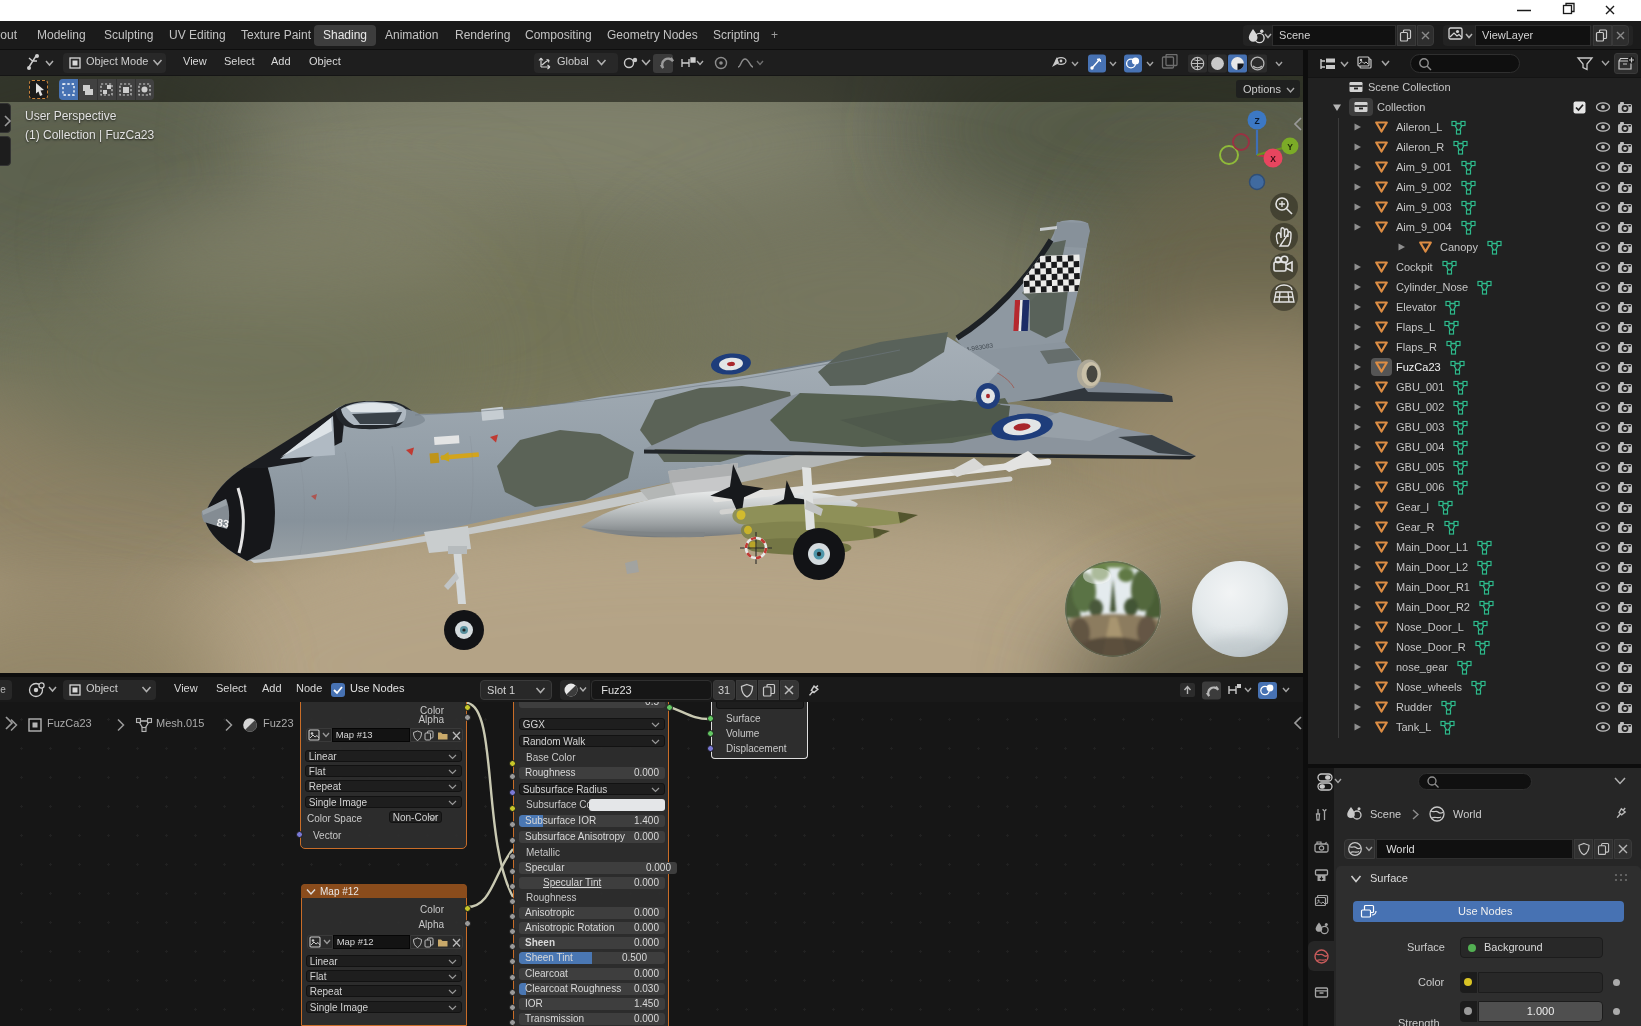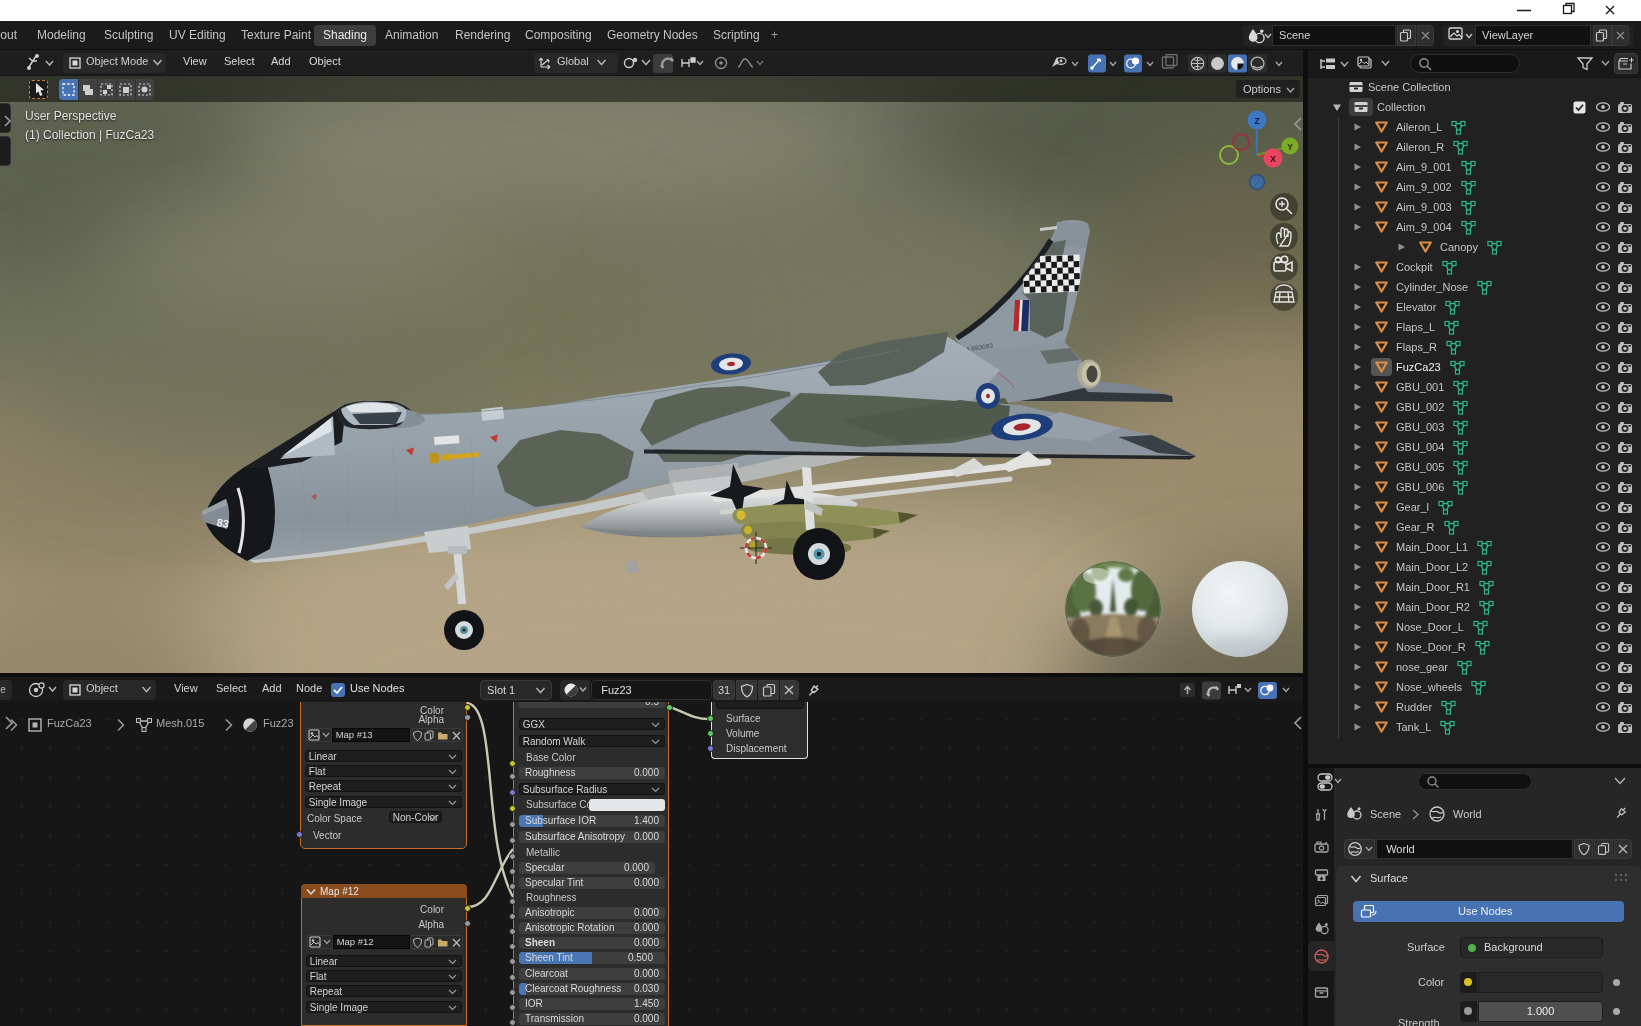--- a/index.html
+++ b/index.html
@@ -791,45 +791,45 @@
 <div class="abs slider" style="left:5px;top:120px;width:146px;height:12px;border-radius:3px;overflow:hidden;font-size:10px;color:#d8d8d8;line-height:12px;">
         <div class="abs" style="left:0;top:0;width:24px;height:12px;background:#4a77b3;border-radius:3px 0 0 3px;"></div>
         <div class="abs" style="left:6px;">Subsurface IOR</div>
         <div class="abs" style="right:6px;">1.400</div>
       </div>
 <div class="abs slider" style="left:5px;top:136px;width:146px;height:12px;border-radius:3px;overflow:hidden;font-size:10px;color:#d8d8d8;line-height:12px;">
         <div class="abs" style="left:6px;">Subsurface Anisotropy</div>
         <div class="abs" style="right:6px;">0.000</div>
       </div>
 <div class="abs" style="left:12px;top:152px;font-size:10px;color:#c8c8c8">Metallic</div>
-<div class="abs slider" style="left:5px;top:167px;width:136px;height:12px;border-radius:3px;overflow:hidden;font-size:10px;color:#d8d8d8;line-height:12px;text-decoration:underline;">
+<div class="abs slider" style="left:5px;top:167px;width:158px;height:12px;border-radius:3px;overflow:hidden;font-size:10px;color:#d8d8d8;line-height:12px;text-decoration:underline;">
         <div class="abs" style="left:6px;">Specular</div>
         <div class="abs" style="right:6px;">0.000</div>
       </div>
 <div class="abs slider" style="left:5px;top:182px;width:146px;height:12px;border-radius:3px;overflow:hidden;font-size:10px;color:#d8d8d8;line-height:12px;">
-        <div class="abs" style="left:6px;">Specular Tint</div>
+        <div class="abs" style="left:24px;text-decoration:underline;">Specular Tint</div>
         <div class="abs" style="right:6px;">0.000</div>
       </div>
 <div class="abs" style="left:12px;top:197px;font-size:10px;color:#c8c8c8">Roughness</div>
 <div class="abs slider" style="left:5px;top:212px;width:146px;height:12px;border-radius:3px;overflow:hidden;font-size:10px;color:#d8d8d8;line-height:12px;">
         <div class="abs" style="left:6px;">Anisotropic</div>
         <div class="abs" style="right:6px;">0.000</div>
       </div>
 <div class="abs slider" style="left:5px;top:227px;width:146px;height:12px;border-radius:3px;overflow:hidden;font-size:10px;color:#d8d8d8;line-height:12px;">
         <div class="abs" style="left:6px;">Anisotropic Rotation</div>
         <div class="abs" style="right:6px;">0.000</div>
       </div>
 <div class="abs slider" style="left:5px;top:242px;width:146px;height:12px;border-radius:3px;overflow:hidden;font-size:10px;color:#d8d8d8;line-height:12px;">
         <div class="abs" style="left:6px;font-weight:bold;">Sheen</div>
         <div class="abs" style="right:6px;">0.000</div>
       </div>
 <div class="abs slider" style="left:5px;top:257px;width:146px;height:12px;border-radius:3px;overflow:hidden;font-size:10px;color:#d8d8d8;line-height:12px;">
         <div class="abs" style="left:0;top:0;width:73px;height:12px;background:#4a77b3;border-radius:3px 0 0 3px;"></div>
         <div class="abs" style="left:6px;">Sheen Tint</div>
-        <div class="abs" style="right:12px;">0.500</div>
+        <div class="abs" style="right:18px;">0.500</div>
       </div>
 <div class="abs slider" style="left:5px;top:273px;width:146px;height:12px;border-radius:3px;overflow:hidden;font-size:10px;color:#d8d8d8;line-height:12px;">
         <div class="abs" style="left:6px;">Clearcoat</div>
         <div class="abs" style="right:6px;">0.000</div>
       </div>
 <div class="abs slider" style="left:5px;top:288px;width:146px;height:12px;border-radius:3px;overflow:hidden;font-size:10px;color:#d8d8d8;line-height:12px;">
         <div class="abs" style="left:0;top:0;width:7px;height:12px;background:#4a77b3;border-radius:3px 0 0 3px;"></div>
         <div class="abs" style="left:6px;">Clearcoat Roughness</div>
         <div class="abs" style="right:6px;">0.030</div>
       </div>

